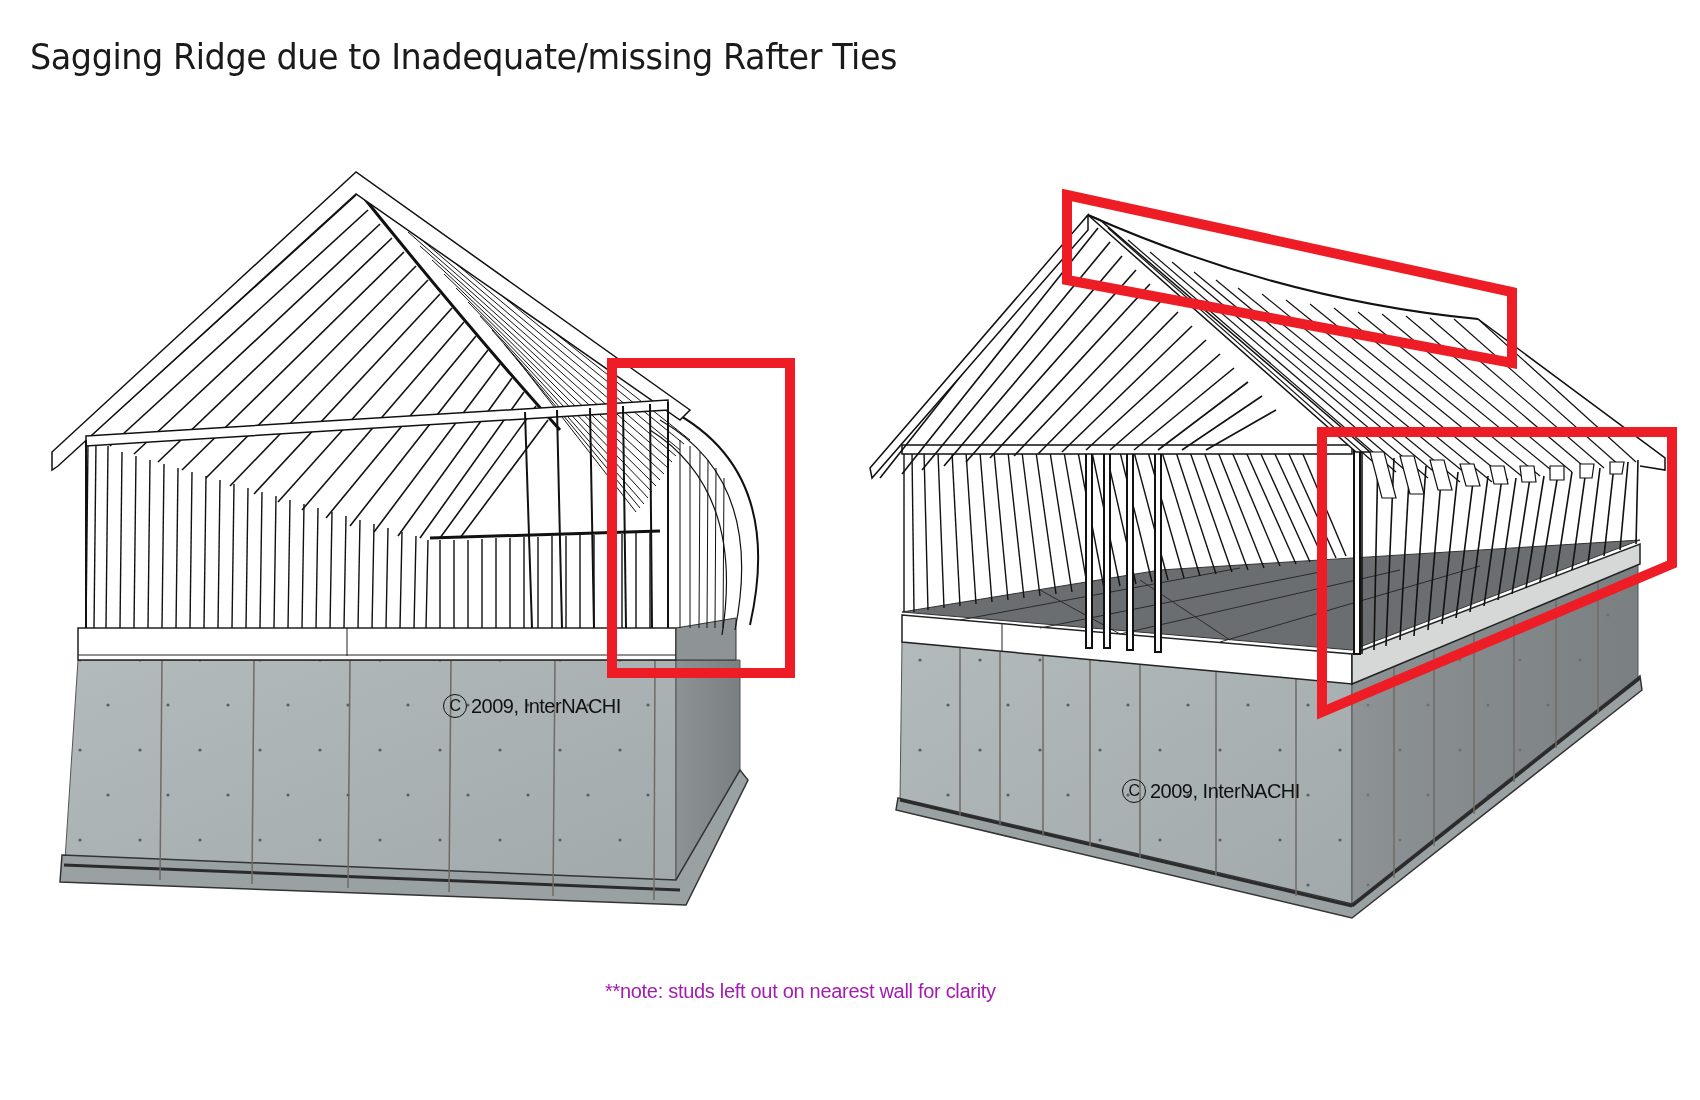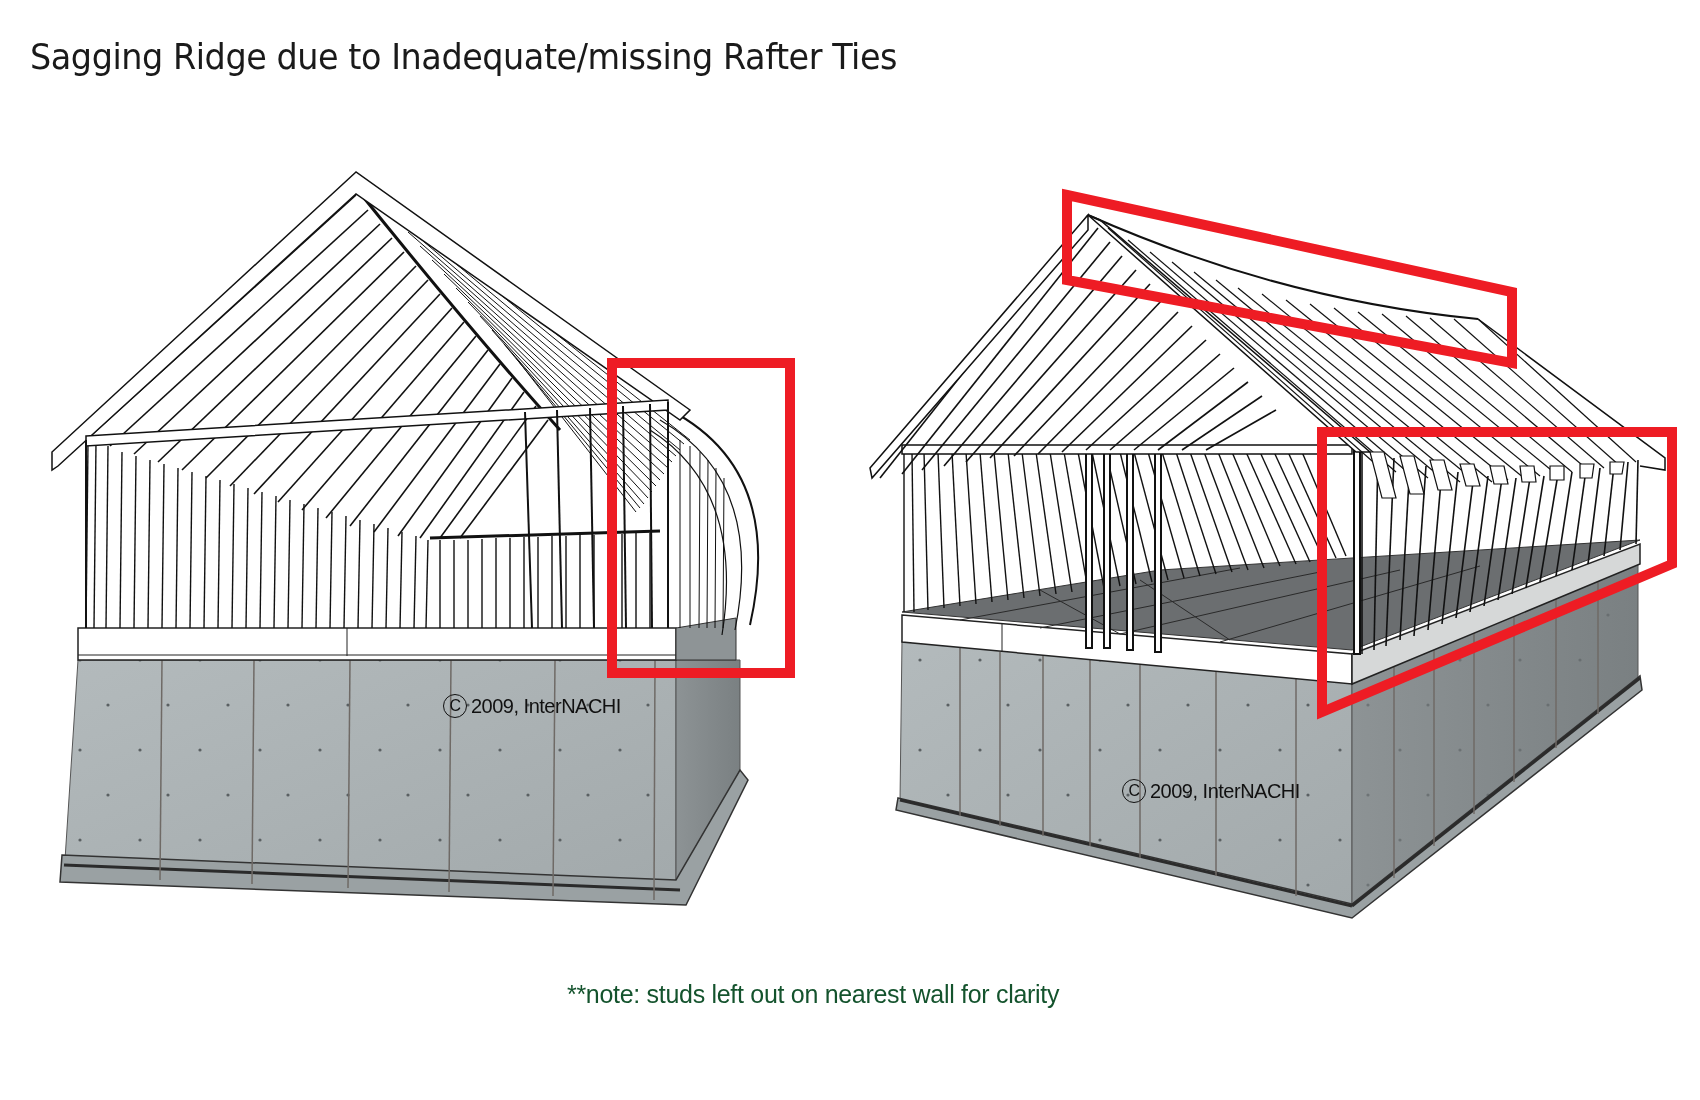--- a/index.html
+++ b/index.html
@@ -1,18 +1,18 @@
 <!DOCTYPE html>
 <html><head>
   <meta charset="utf-8">
   <style>
     html, body { margin: 0; padding: 0; background: #ffffff; }
     body { width: 1700px; height: 1100px; position: relative; overflow: hidden; font-family: "DejaVu Sans", sans-serif; }
     .title { position: absolute; left: 30px; top: 36px; font-size: 36px; color: #1a1a1a; letter-spacing: -0.5px; font-family: "DejaVu Sans", sans-serif; transform: scaleX(0.93); transform-origin: left top; white-space: nowrap; }
-    .note { position: absolute; left: 567px; top: 980px; font-size: 25px; color: #14532d; font-family: "Liberation Sans", sans-serif; letter-spacing: -0.3px; white-space: nowrap; }
+    .note { position: absolute; left: 605px; top: 980px; font-size: 20px; color: #a21caf; font-family: "Liberation Sans", sans-serif; letter-spacing: -0.3px; white-space: nowrap; }
     .copyright { position: absolute; font-size: 20px; color: #111; font-family: "Liberation Sans", sans-serif; white-space: nowrap; letter-spacing: -0.5px; display: flex; align-items: center; gap: 4px; }
     .copyright .c-circle { display: inline-block; width: 22px; height: 22px; border: 1.5px solid #111; border-radius: 50%; font-size: 16px; line-height: 22px; text-align: center; }
     #copy-left { left: 443px; top: 694px; }
     #copy-right { left: 1122px; top: 779px; }
     svg.scene { position: absolute; left: 0; top: 0; }
   </style>
 </head>
 <body>
 
 <div class="title">Sagging Ridge due to Inadequate/missing Rafter Ties</div>

